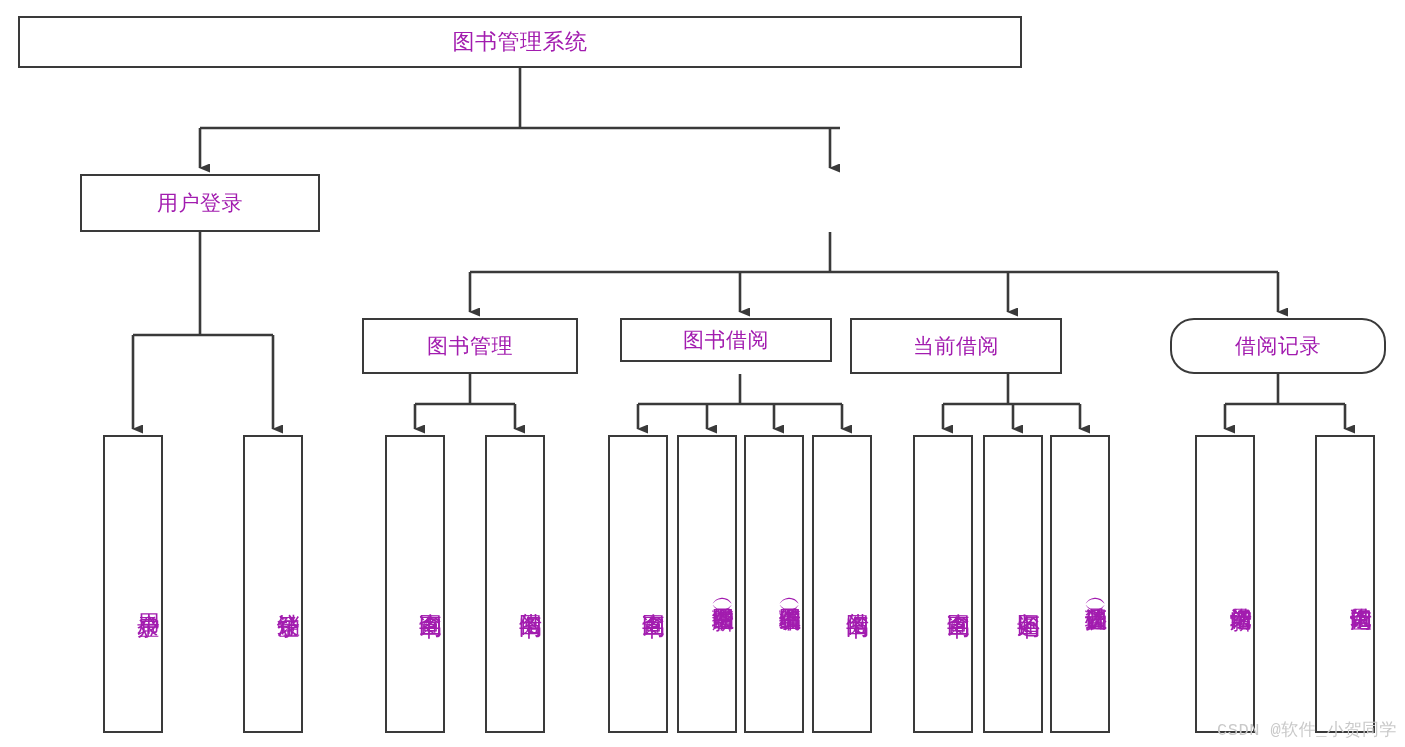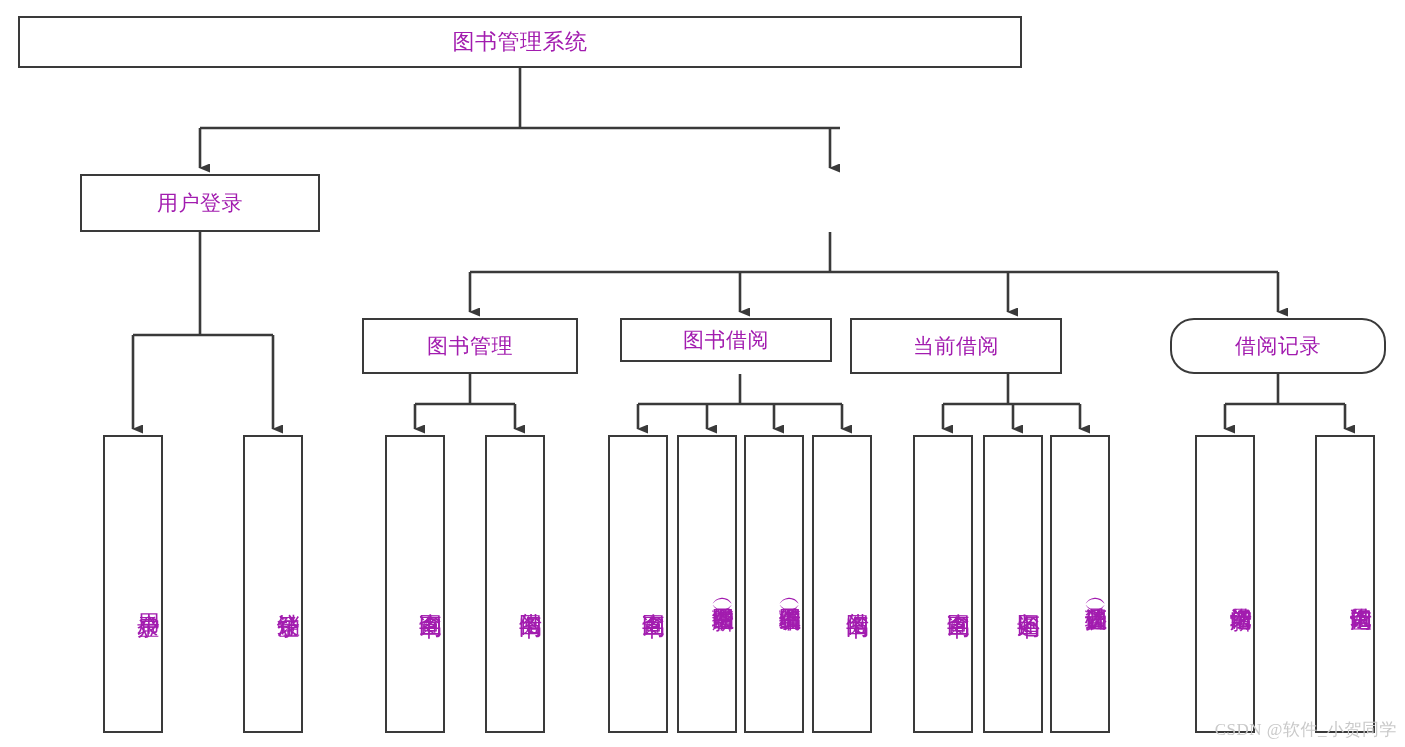--- a/index.html
+++ b/index.html
@@ -65,21 +65,21 @@
   }
   .watermark {
     position: absolute;
     right: 8px;
     bottom: 6px;
     font-size: 17px;
     color: #c9c9c9;
     letter-spacing: 0.5px;
     z-index: 5;
     white-space: nowrap;
-    font-family: Liberation Serif, serif;
+    font-family: Liberation Mono, monospace;
   }
 </style>
 </head>
 <body>
 
 <div id="diagram-root">
 
   <svg id="edge-layer" viewBox="0 0 1405 747" width="1405" height="747" xmlns="http://www.w3.org/2000/svg">
     <defs>
       <marker id="arrow" markerWidth="9" markerHeight="11" refX="4.5" refY="10" orient="auto" markerUnits="userSpaceOnUse">

